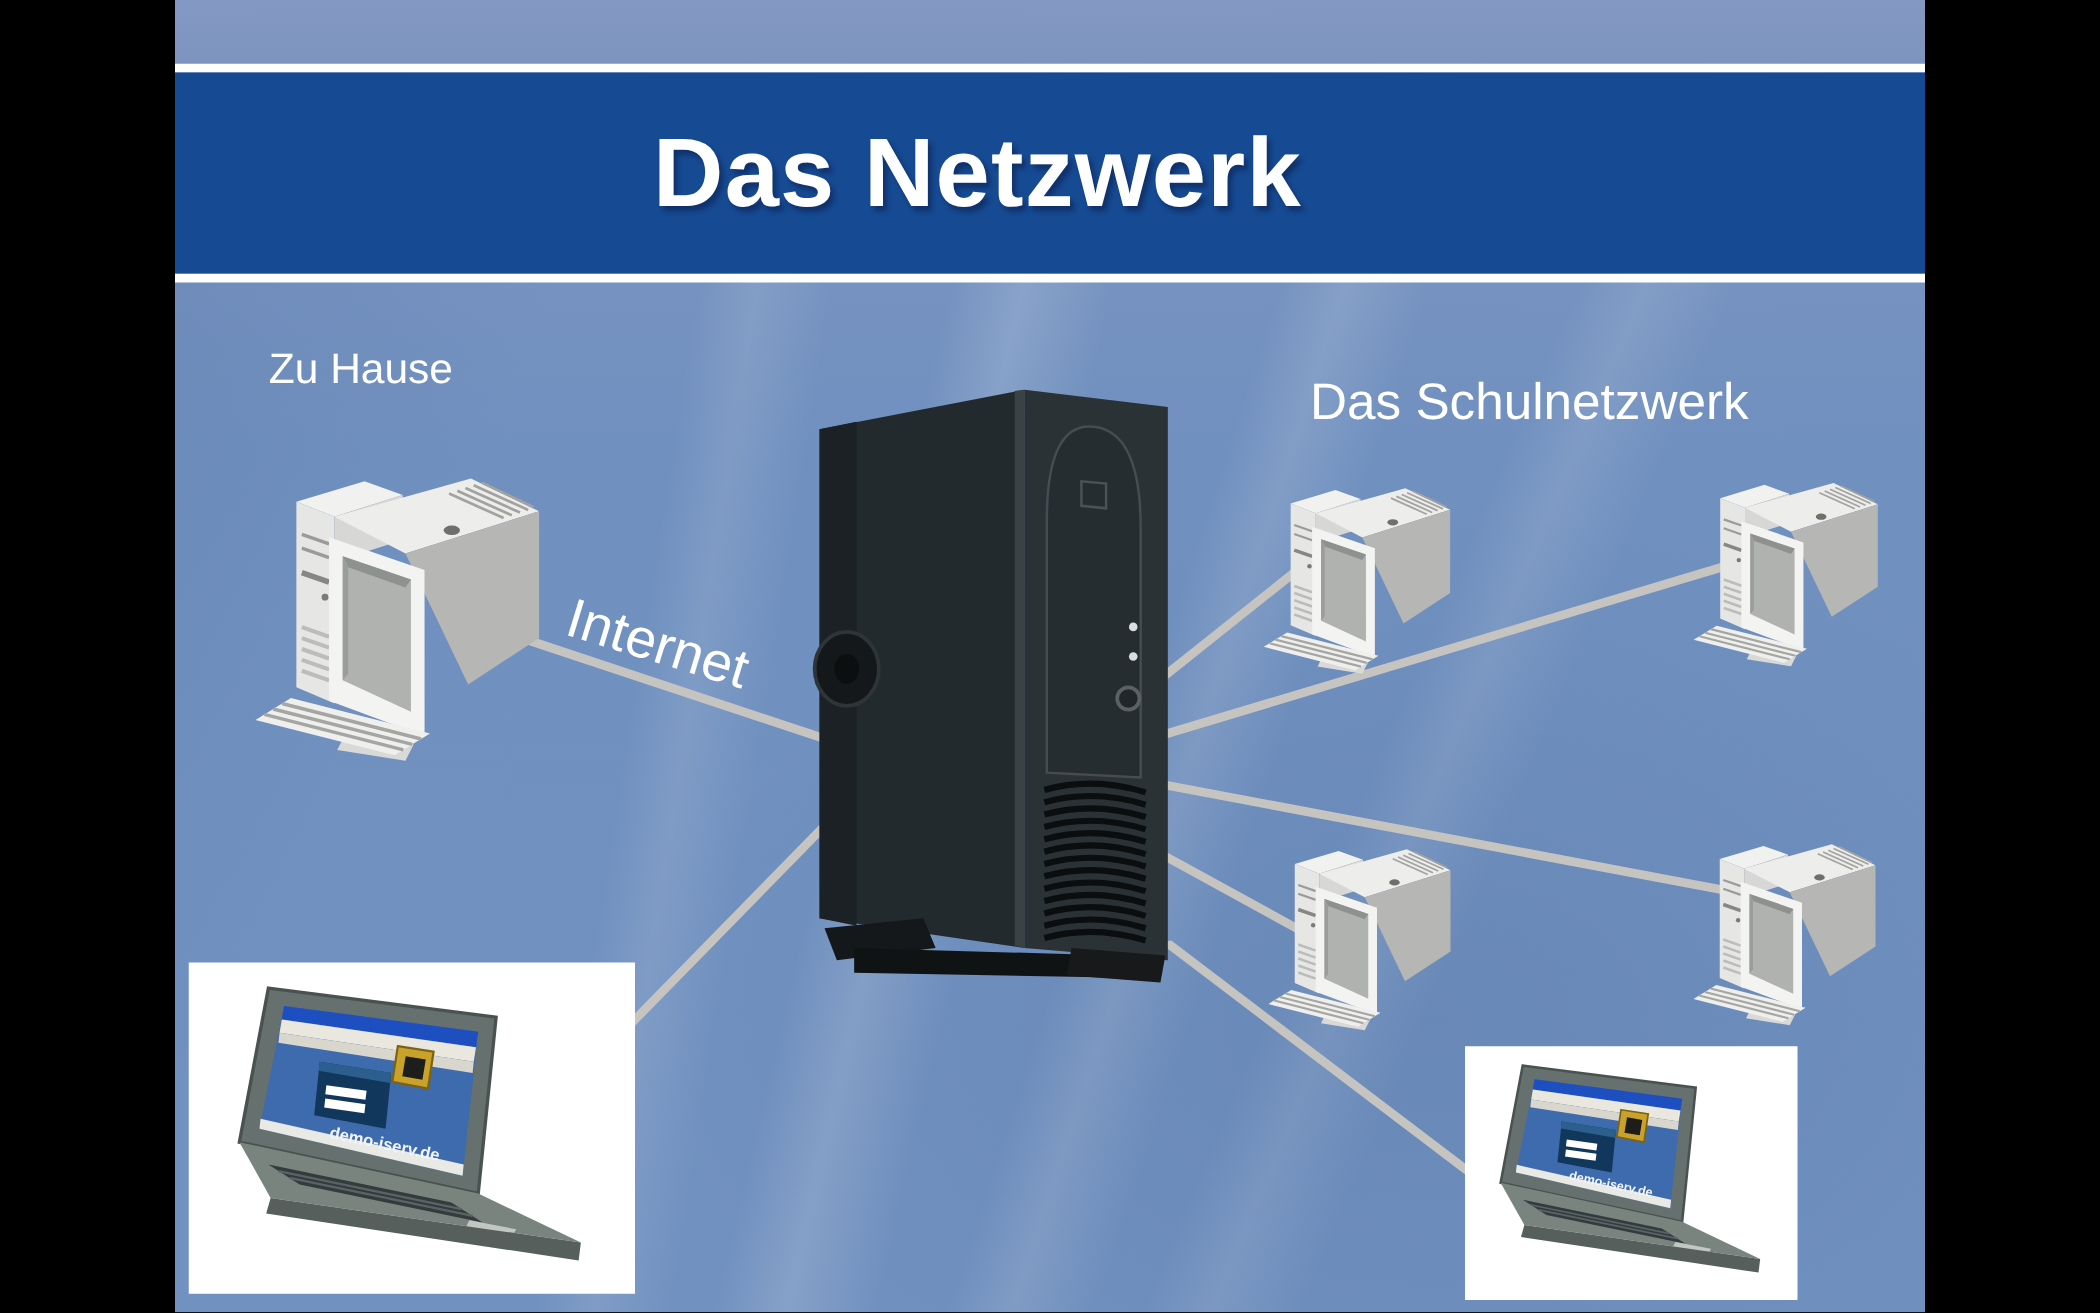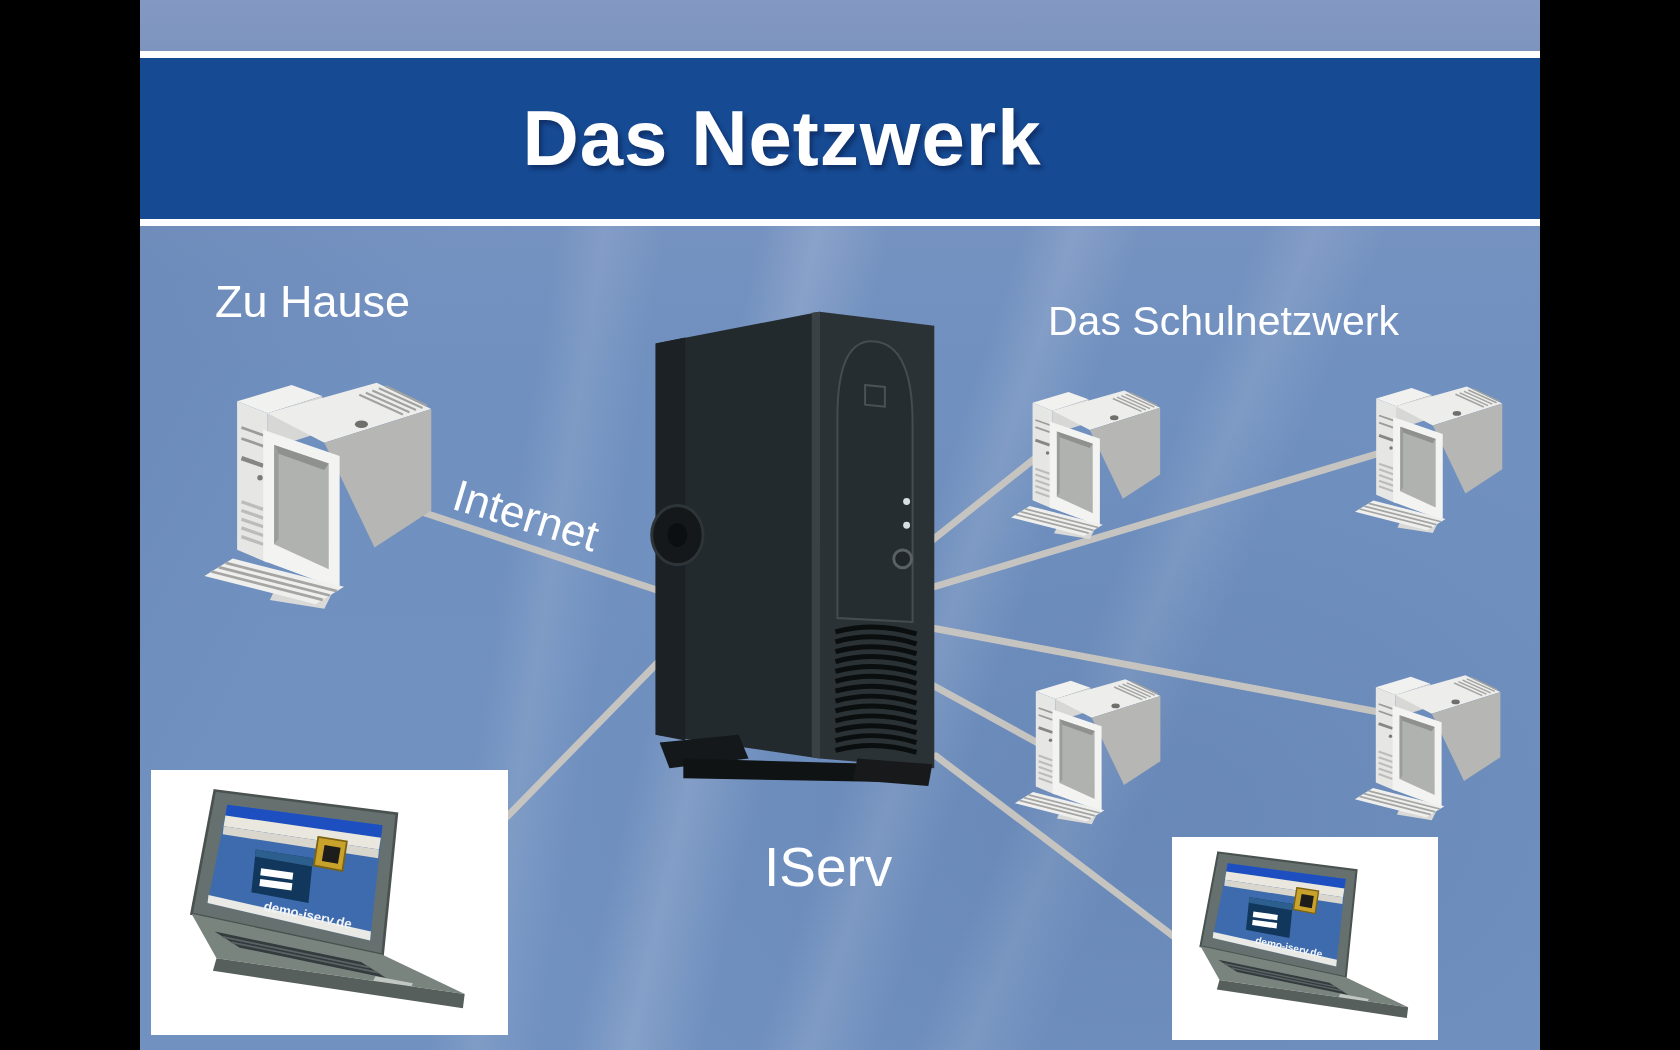--- a/index.html
+++ b/index.html
@@ -39,21 +39,21 @@
     white-space:nowrap;
   }
   
   .lines{position:absolute;left:0;top:0;width:1680px;height:1050px;z-index:1;}
   .conn{stroke:var(--connection-line,#c6c4c0);stroke-width:7;stroke-linecap:round;}
   
   .device{position:absolute;z-index:2;}
   .photo-box{position:absolute;background:#fff;z-index:2;}
   
   .label{position:absolute;color:var(--text,#fff);z-index:3;white-space:nowrap;}
-  .label-zu-hause{left:215px;top:276px;font-size:45px;}
+  .label-zu-hause{left:215px;top:276px;font-size:34px;}
   .label-internet{left:462px;top:470px;font-size:44px;transform:rotate(17deg);transform-origin:0 0;}
   .label-schulnetzwerk{left:1048px;top:283px;font-size:41px;margin-top:15px;}
   .label-iserv{left:764px;top:835px;font-size:55px;}
   .laptop-svg{position:absolute;}
 </style>
 </head>
 <body>
 
 <div class="stage">
 
@@ -231,15 +231,14 @@
           <line x1="71" y1="184" x2="235" y2="218"></line>
       </g>
       <polygon points="232,222 274,230 266,246 224,238" fill="#c2c7c3"></polygon>
       <polygon points="54,202 332,242 330,258 50,216" fill="#565f5c"></polygon>
     </svg>
   </div>
 
   <div class="label label-zu-hause">Zu Hause</div>
   <div class="label label-internet">Internet</div>
   <div class="label label-schulnetzwerk">Das Schulnetzwerk</div>
-  <div class="label label-iserv">IServ</div>
 
 </div>
 
 </body></html>

